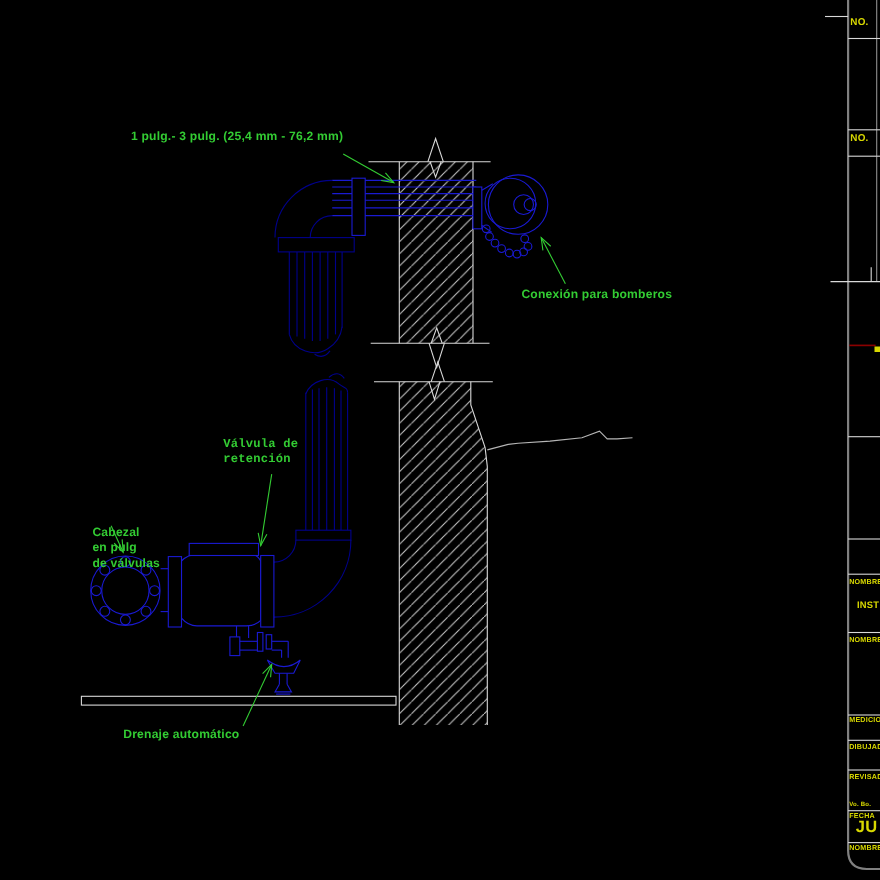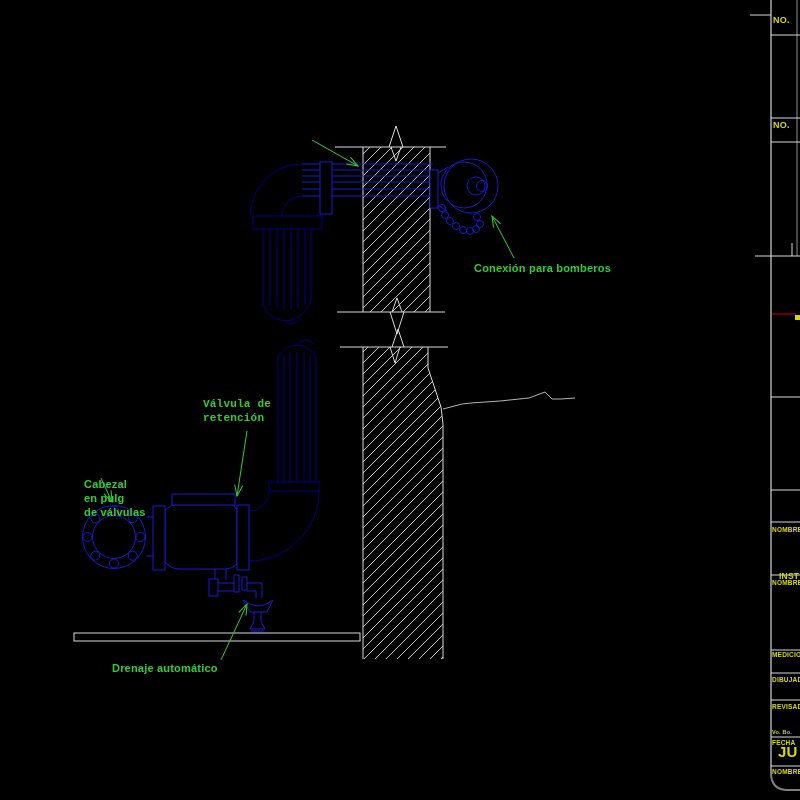--- a/index.html
+++ b/index.html
@@ -11,21 +11,21 @@
   .lg{
     position:absolute;color:#33cc33;white-space:nowrap;
     font:700 11px/14px "Liberation Sans",sans-serif;letter-spacing:.2px;
   }
   .lg.center{text-align:left;font-family:Liberation Mono, monospace;}
   .ty{
     position:absolute;color:#d8d800;white-space:nowrap;
     font:700 6.5px/8px "Liberation Sans",sans-serif;letter-spacing:.2px;
   }
   .ty.no{font-size:9px;line-height:10px;}
-  .ty.inst{font-size:8.5px;margin-top:26px;}
+  .ty.inst{font-size:8.5px;}
   .ty.tiny{font-size:5.5px;}
   .ty.big{font-size:15px;line-height:12px;}
 </style>
 </head>
 <body>
 
 <div id="screen">
 
   <svg id="cad" width="800" height="800" viewBox="0 0 800 800">
     <defs>
@@ -201,20 +201,21 @@
       <line x1="771" y1="673" x2="800" y2="673" stroke="#d9d9d9"></line>
       <line x1="771" y1="700" x2="800" y2="700" stroke="#d9d9d9"></line>
       <line x1="771" y1="737" x2="800" y2="737" stroke="#d9d9d9"></line>
       <line x1="771" y1="766" x2="800" y2="766" stroke="#d9d9d9"></line>
       <line x1="772" y1="314" x2="796" y2="314" stroke="#8b0000" stroke-width="1.5"></line>
       <rect x="795" y="315" width="5" height="5" fill="#d8d800" stroke="none"></rect>
     </g>
   </svg>
 
   <div class="lg" style="left:119px;top:117px;">
+    <div>1 pulg.- 3 pulg. (25,4 mm - 76,2 mm)</div>
   </div>
 
   <div class="lg" style="left:474px;top:261px;">Conexión para bomberos</div>
 
   <div class="lg center" style="left:203px;top:397px;width:84px;">
     <div>Válvula de</div>
     <div>retención</div>
   </div>
 
   <div class="lg" style="left:84px;top:429px;margin-top:48px;">

